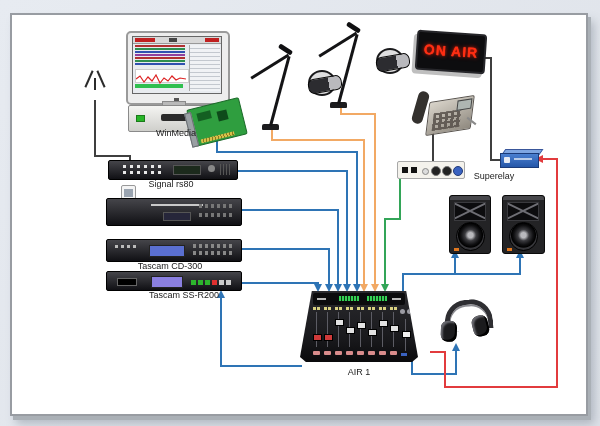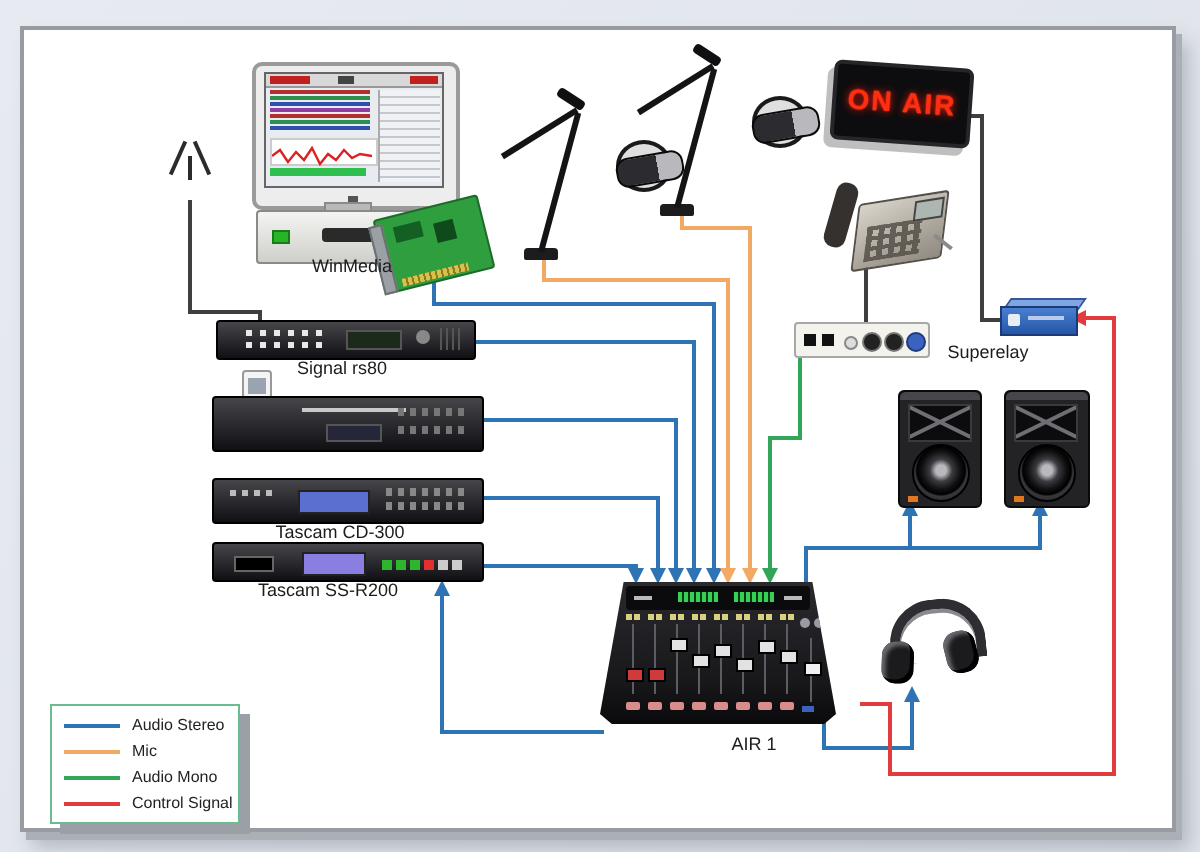--- a/index.html
+++ b/index.html
@@ -257,21 +257,21 @@
   <div class="rack" style="left:106px;top:271px;width:134px;height:18px">
     <i class="rk" style="left:10px;top:6px;width:18px;height:6px;background:#000;border:1px solid #666"></i>
     <i class="rk" style="left:44px;top:4px;width:30px;height:10px;background:#8a7fe0;border:1px solid #222"></i>
     <i class="rk" style="left:84px;top:8px;width:5px;height:5px;background:#2db52d"></i>
     <i class="rk" style="left:91px;top:8px;width:5px;height:5px;background:#2db52d"></i>
     <i class="rk" style="left:98px;top:8px;width:5px;height:5px;background:#2db52d"></i>
     <i class="rk" style="left:105px;top:8px;width:5px;height:5px;background:#e03030"></i>
     <i class="rk" style="left:112px;top:8px;width:5px;height:5px;background:#ccc"></i>
     <i class="rk" style="left:119px;top:8px;width:5px;height:5px;background:#ccc"></i>
   </div>
-  <div class="lbl" style="left:104px;top:290px;width:120px">Tascam SS-R200</div>
+  <div class="lbl" style="left:124px;top:290px;width:120px">Tascam SS-R200</div>
 
   <div class="mic" style="left:250px;top:28px">
     <i class="mc mc-base"></i>
       <i class="mc mc-arm1"></i>
       <i class="mc mc-arm2"></i>
       <i class="mc mc-cw"></i>
     <i class="mc mc-ring"></i>
       <i class="mc mc-body"></i>
   </div>
   <div class="mic" style="left:318px;top:6px">
@@ -395,33 +395,15 @@
         </div>
     </div>
     <div class="rsec">
       <div class="rknob" style="left:1px;top:2px"></div>
       <div class="rknob" style="left:8px;top:2px"></div>
       <div class="rtr"></div>
         <div class="rcap"></div>
         <div class="rblue"></div>
     </div>
   </div>
-  <div class="lbl" style="left:327px;top:367px;width:100px">AIR 1</div>
-
-  <div id="legend">
-    <div class="lg-row" style="top:5px">
-      <span class="lg-line wb"></span>
-      <span class="lg-txt">Audio Stereo</span>
-    </div>
-    <div class="lg-row" style="top:18px">
-      <span class="lg-line wo"></span>
-      <span class="lg-txt">Mic</span>
-    </div>
-    <div class="lg-row" style="top:31px">
-      <span class="lg-line wg"></span>
-      <span class="lg-txt">Audio Mono</span>
-    </div>
-    <div class="lg-row" style="top:44px">
-      <span class="lg-line wr"></span>
-      <span class="lg-txt">Control Signal</span>
-    </div>
-  </div>
+  <div class="lbl" style="left:309px;top:367px;width:100px">AIR 1</div>
+
 </div>
 
 </body></html>

